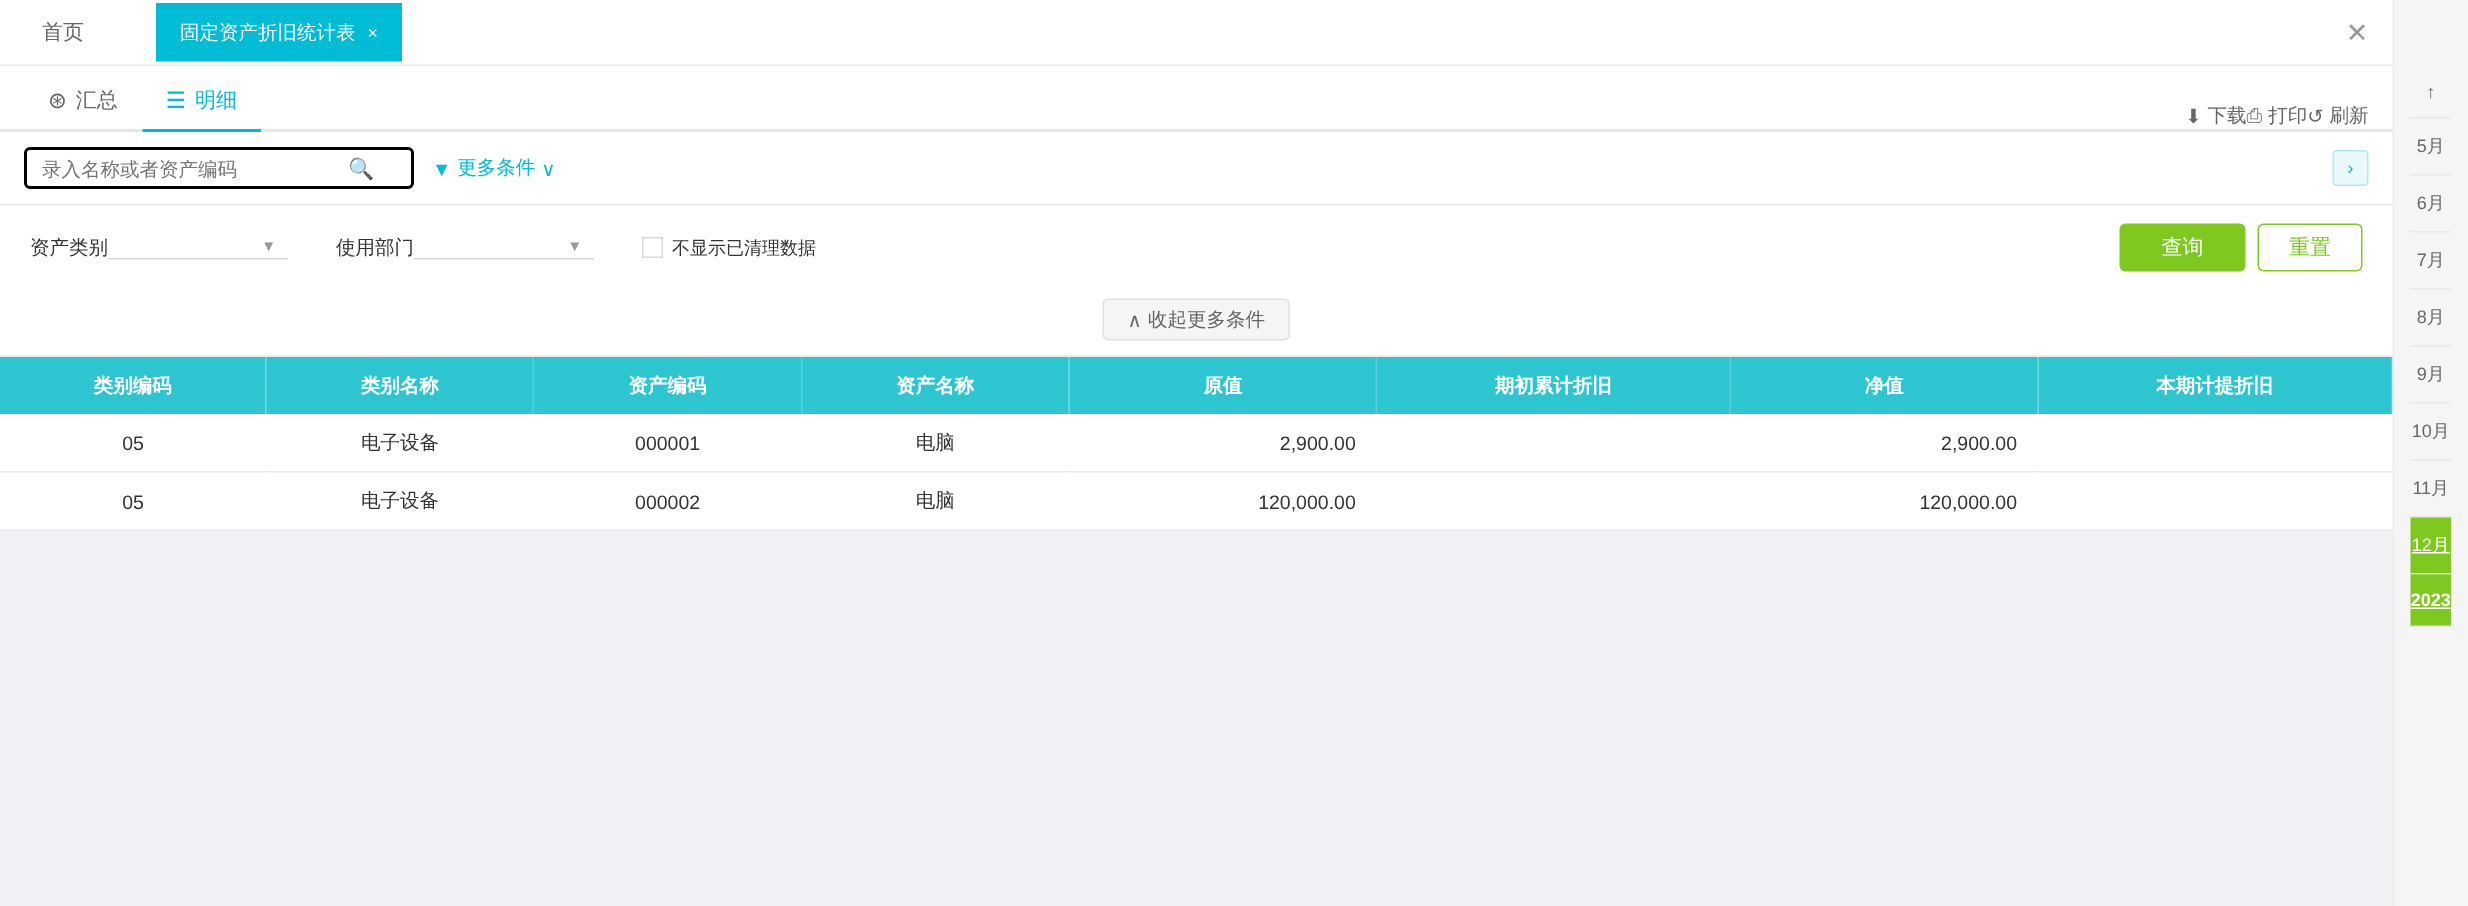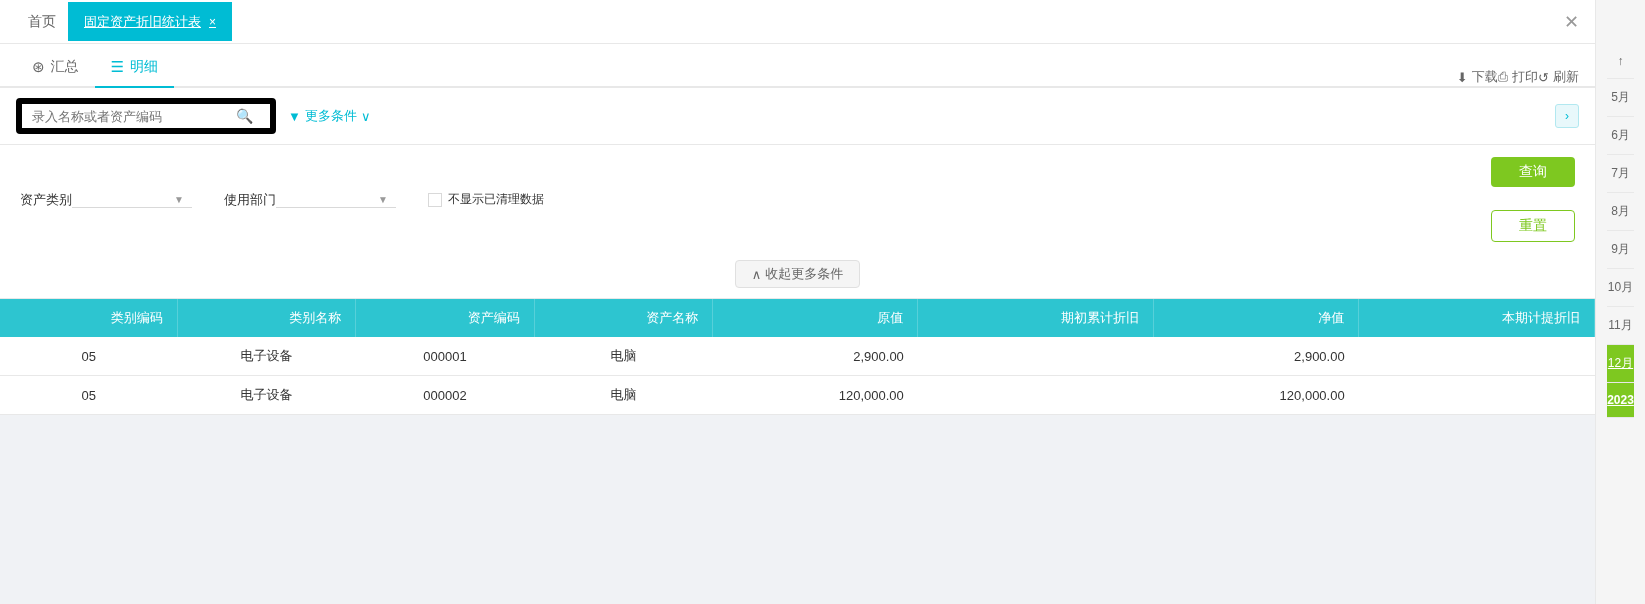--- a/index.html
+++ b/index.html
@@ -5,32 +5,32 @@
     * { box-sizing: border-box; margin: 0; padding: 0; }
     body { font-family: "Microsoft YaHei", "PingFang SC", sans-serif; font-size: 13px; background: #f0f2f5; color: #333; overflow: hidden; }
 
     
     .top-nav {
       display: flex; align-items: center;
       background: #fff;
       height: 44px;
       border-bottom: 1px solid #e8e8e8;
       padding: 2px 16px;
+      gap: 36px;
     }
     .nav-home {
       color: #666; font-size: 14px; padding: 0 12px; cursor: pointer;
     }
     .nav-tab {
       display: flex; align-items: center;
       background: #00bcd4; color: #fff;
       height: 100%; padding: 0 16px;
       font-size: 13px; cursor: pointer;
       border-radius: 0;
       gap: 8px;
-      text-decoration: underline;
     }
     .nav-tab .close-icon { font-size: 12px; cursor: pointer; color: #fff; }
     .nav-close-btn {
       margin-left: auto; font-size: 18px; color: #999; cursor: pointer; line-height: 1;
     }
 
     
     .tab-bar {
       display: flex; align-items: flex-end;
       background: #fff;
@@ -60,21 +60,21 @@
     
     .search-bar {
       display: flex; align-items: center;
       background: #fff;
       padding: 10px 16px;
       gap: 12px;
       border-bottom: 1px solid #e8e8e8;
     }
     .search-input-wrap {
       display: flex; align-items: center;
-      border: 6px solid #000000; border-radius: 4px;
+      border: 2px solid #000000; border-radius: 4px;
       padding: 4px 10px; background: #fff;
       width: 260px;
     }
     .search-input-wrap input {
       border: none; outline: none; font-size: 13px; color: #999; width: 200px;
       font-family: inherit;
     }
     .search-icon { color: #999; font-size: 14px; margin-left: 4px; }
     .more-filter {
       display: flex; align-items: center; gap: 4px;
@@ -112,21 +112,21 @@
     .filter-select .arrow { color: #999; font-size: 10px; margin-left: 40px; }
     .filter-checkbox-wrap {
       display: flex; align-items: center; gap: 6px;
       font-size: 12px; color: #333;
     }
     .filter-checkbox {
       width: 14px; height: 14px; border: 1px solid #d9d9d9; background: #fff;
       display: inline-block; cursor: pointer;
     }
     .filter-actions {
-      margin-left: auto; display: flex; flex-direction: column; gap: 23px;
+      margin-left: auto; display: flex; flex-direction: row; gap: 8px;
     }
     .btn-query {
       background: #7ec820; color: #fff; border: none;
       padding: 6px 28px; border-radius: 4px; cursor: pointer; font-size: 14px;
       font-family: inherit;
     }
     .btn-reset {
       background: #fff; color: #7ec820; border: 1px solid #7ec820;
       padding: 6px 20px; border-radius: 4px; cursor: pointer; font-size: 14px;
       font-family: inherit;
@@ -147,21 +147,21 @@
       background: #fff;
       overflow-x: auto;
     }
     table {
       width: 100%; border-collapse: collapse; font-size: 13px;
     }
     thead tr {
       background: #2dc5d0; color: #fff;
     }
     thead th {
-      padding: 10px 14px; text-align: right; font-weight: normal;
+      padding: 10px 14px; text-align: center; font-weight: bold;
       border-right: 1px solid rgba(255,255,255,0.2);
       white-space: nowrap;
     }
     tbody tr {
       border-bottom: 1px solid #e8e8e8;
     }
     tbody td {
       padding: 10px 14px; text-align: center; color: #333;
       white-space: nowrap;
     }

